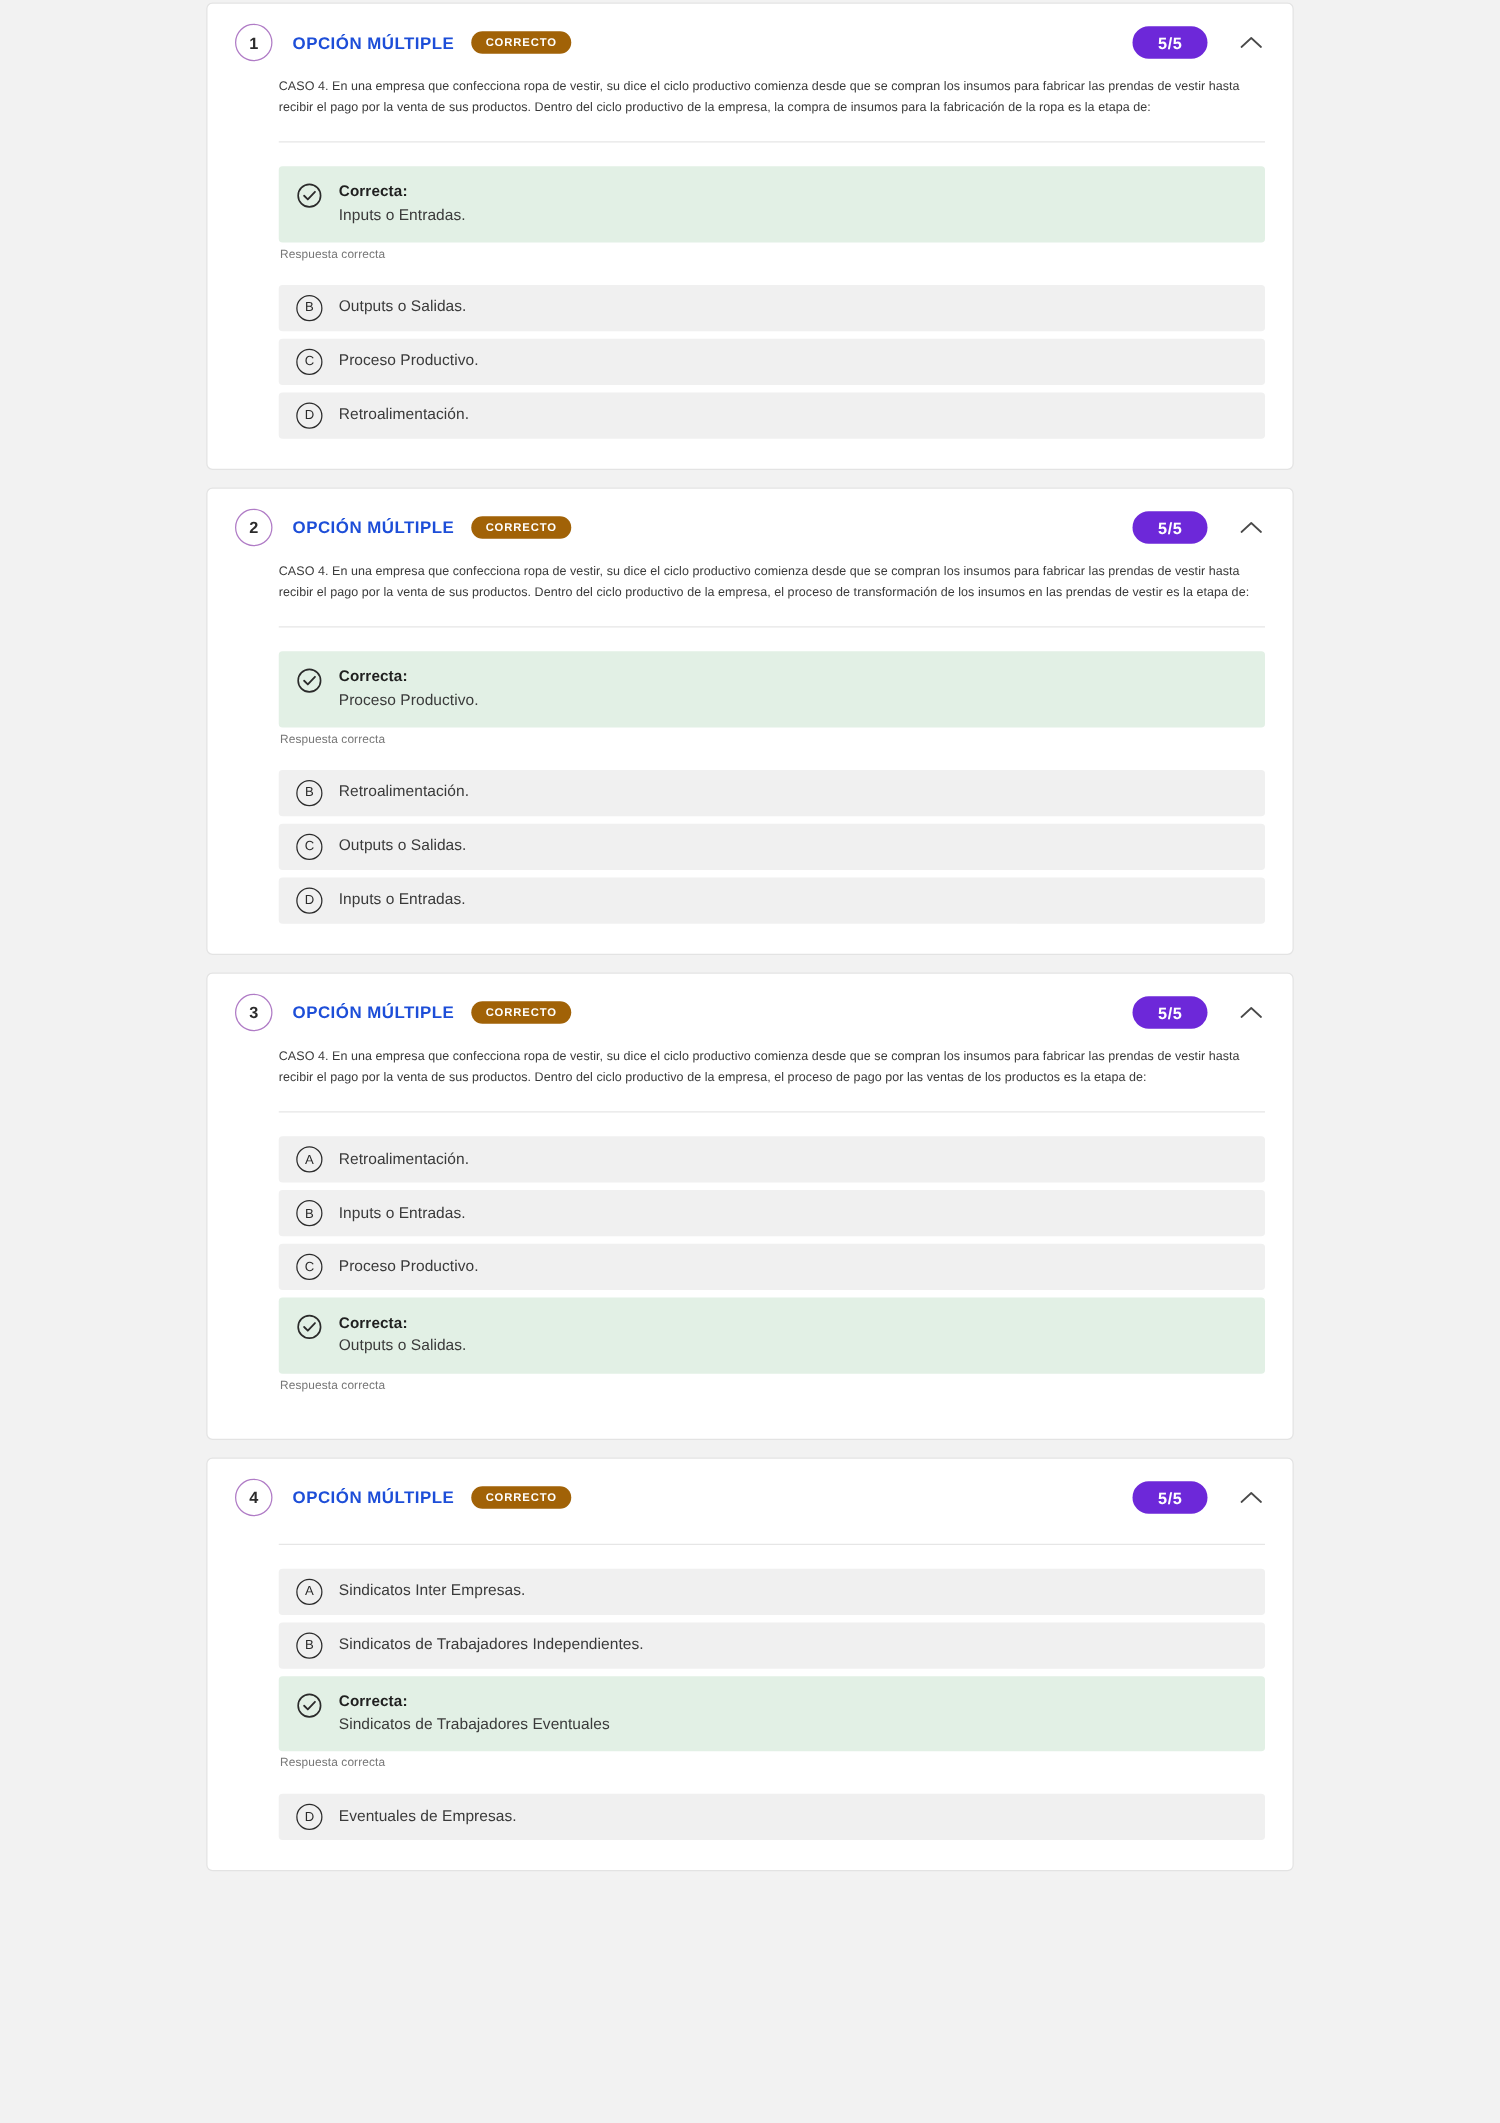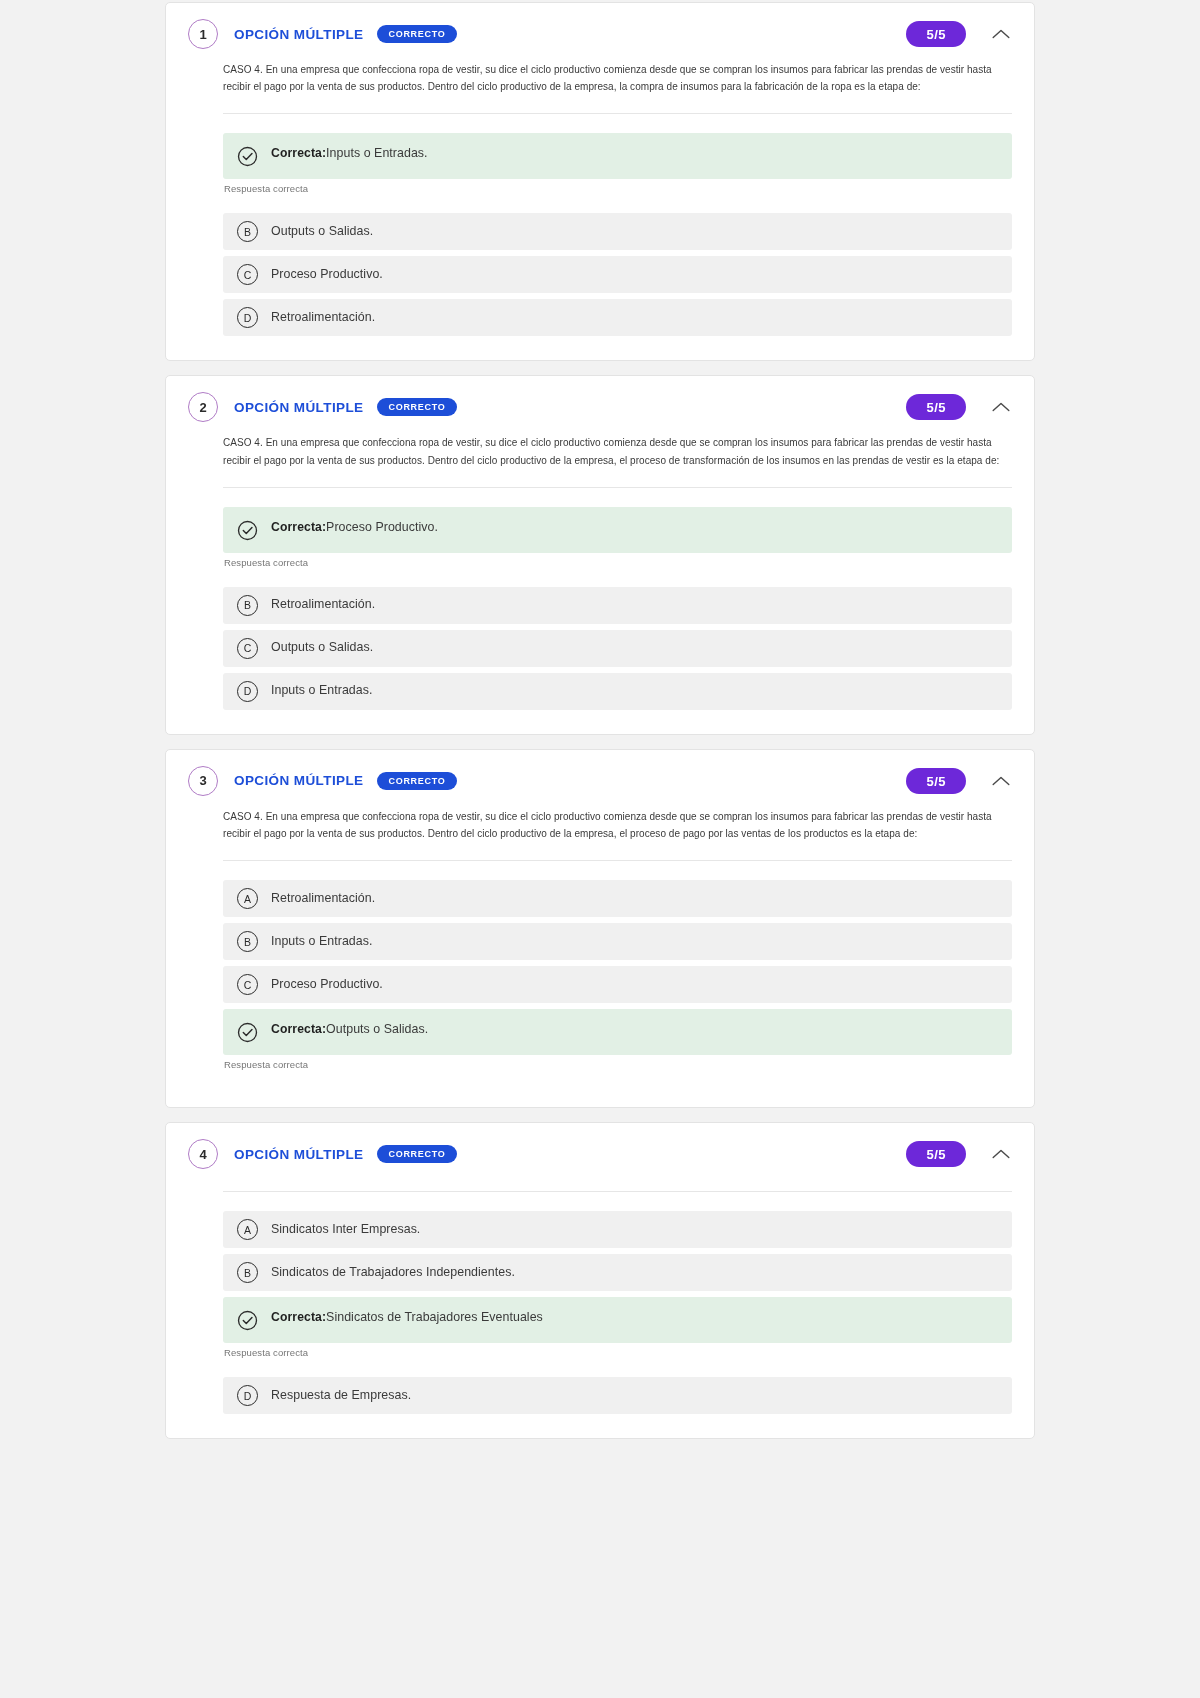--- a/index.html
+++ b/index.html
@@ -47,21 +47,21 @@
   .q-type {
     margin-left: 16px;
     font-size: 13.5px;
     font-weight: 700;
     letter-spacing: 0.4px;
     color: #1d4ed8;
     white-space: nowrap;
   }
   .q-badge {
     margin-left: 13px;
-    background: #1d4ed8;
+    background: #a16207;
     color: #ffffff;
     font-size: 9px;
     font-weight: 700;
     letter-spacing: 0.7px;
     padding: 5px 12px 4px 12px;
     border-radius: 11px;
     text-transform: uppercase;
     line-height: 1;
     white-space: nowrap;
   }
@@ -130,21 +130,21 @@
     margin-right: 13px;
     margin-top: 2px;
     display: flex; align-items: center; justify-content: center;
   }
   .opt-text {
     font-size: 12.4px;
     color: #3a3a3a;
     line-height: 1.45;
     letter-spacing: 0.05px;
   }
-  .opt-correct-wrap { display: flex; flex-direction: row; }
+  .opt-correct-wrap { display: flex; flex-direction: column; }
   .opt-correct-label {
     font-size: 12.2px;
     font-weight: 700;
     color: #1f1f1f;
     line-height: 1.5;
     letter-spacing: 0.1px;
   }
   .opt-correct-value {
     font-size: 12.4px;
     color: #3a3a3a;
@@ -330,19 +330,19 @@
                 </svg>
               </span>
               <span class="opt-correct-wrap">
                 <span class="opt-correct-label">Correcta:</span>
                 <span class="opt-correct-value">Sindicatos de Trabajadores Eventuales</span>
               </span>
             </div>
             <div class="answer-note">Respuesta correcta</div>
             <div class="opt">
               <span class="opt-letter">D</span>
-              <span class="opt-text">Respuesta de Empresas.</span>
+              <span class="opt-text">Eventuales de Empresas.</span>
             </div>
           </div>
         </div>
       </div>
     </div>
 </div>
 
 </body></html>

